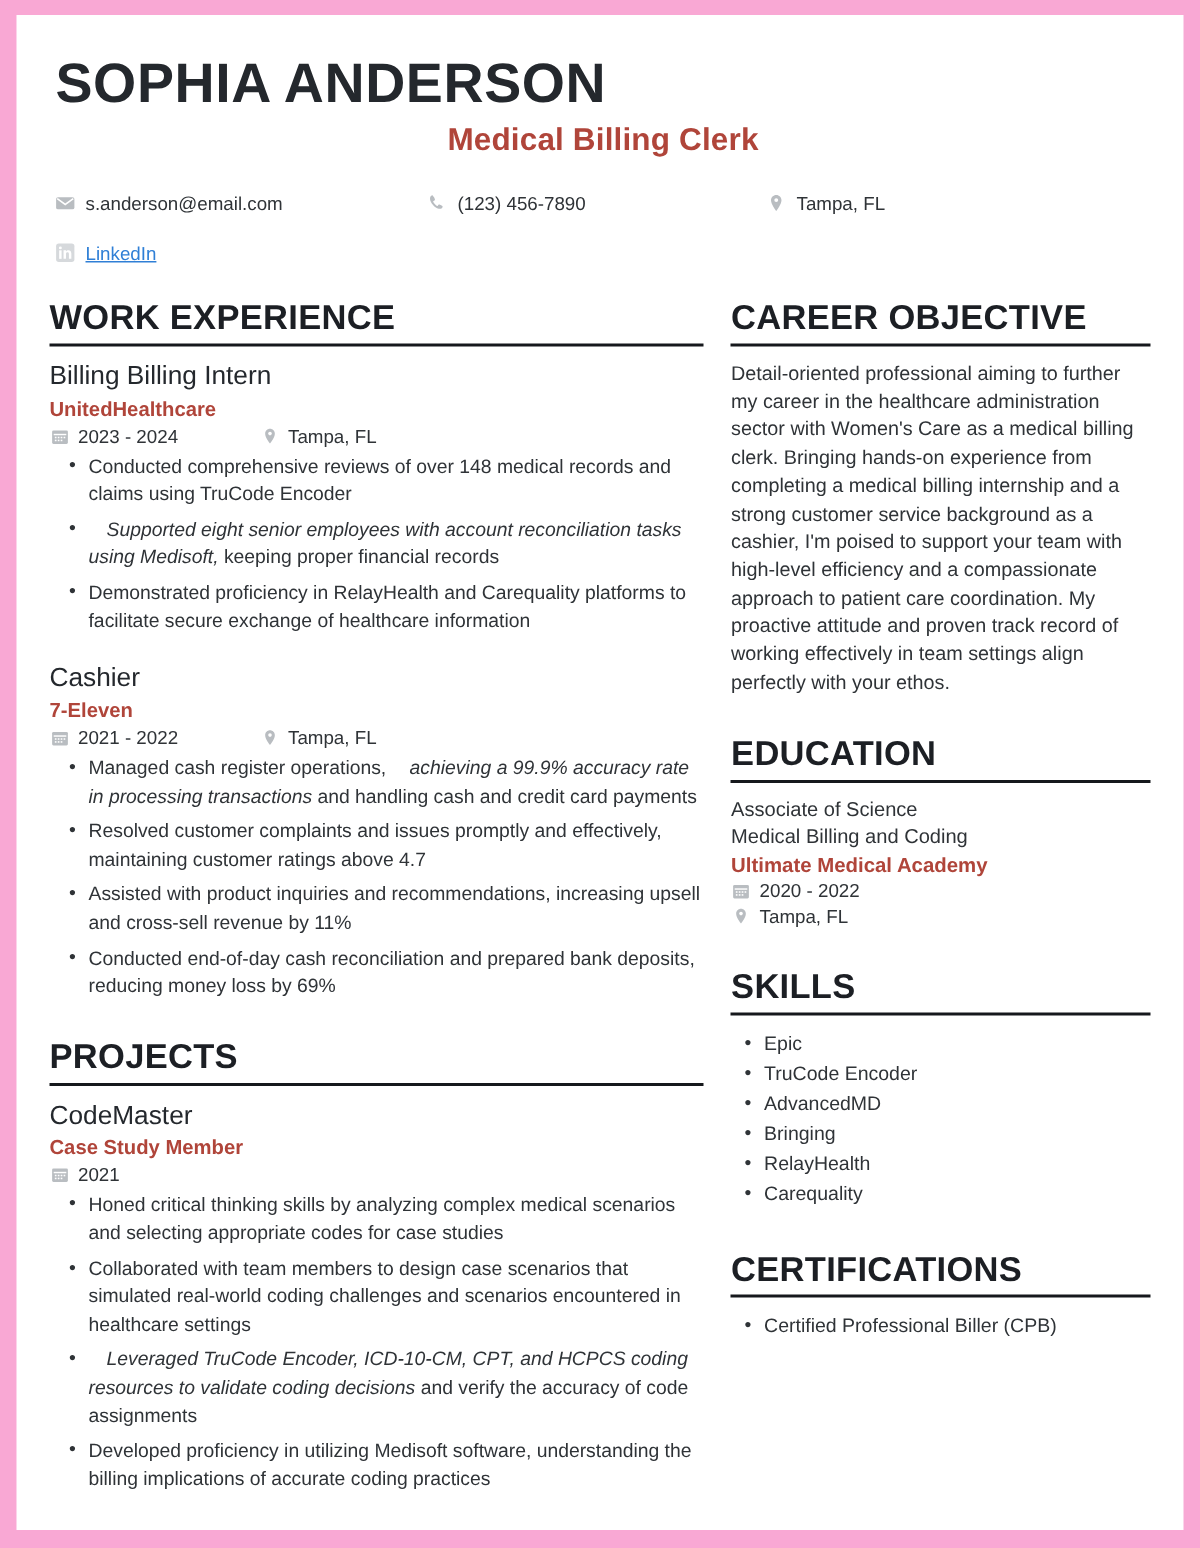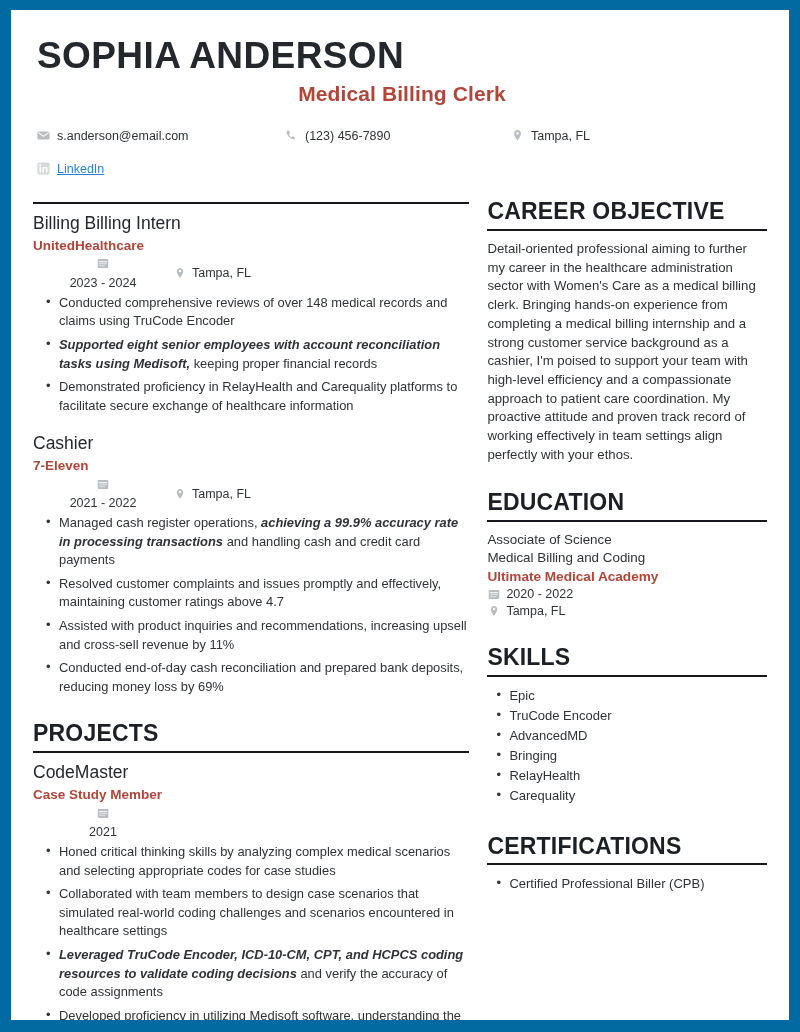--- a/index.html
+++ b/index.html
@@ -7,21 +7,21 @@
     margin: 0; padding: 0;
     background: #000;
   }
   body {
     width: 800px; height: 1032px;
     font-family: "Liberation Sans", sans-serif;
     -webkit-font-smoothing: antialiased;
   }
   .page-frame {
     width: 800px; height: 1032px;
-    background: #0369a1;
+    background: #f9a8d4;
     padding: 10px 11px 12px 11px;
   }
   .page {
     width: 778px; height: 1010px;
     background: #ffffff;
     padding: 22px 22px 0 22px;
     overflow: hidden;
     position: relative;
   }
 
@@ -115,21 +115,21 @@
     align-items: center;
     margin-top: 4px;
     font-size: 12.5px;
     color: #2f3337;
   }
   .meta-item {
     display: flex;
     align-items: center;
     gap: 6px;
   }
-  .meta-item.date { width: 140px; flex-direction: column; }
+  .meta-item.date { width: 140px; }
 
   ul.bullets {
     margin: 4px 0 0 0;
     padding-left: 26px;
     list-style: none;
   }
   ul.bullets li {
     position: relative;
     font-size: 12.9px;
     line-height: 1.44;
@@ -138,21 +138,21 @@
   }
   ul.bullets li:last-child { margin-bottom: 0; }
   ul.bullets li::before {
     content: "•";
     position: absolute;
     left: -13px;
     top: -1px;
     font-size: 13px;
     color: #2f3337;
   }
-  b.hl { font-weight: bold; font-style: italic; }
+  b.hl { font-weight: normal; font-style: italic; margin-left: 12px; }
 
   
   .objective-text {
     font-size: 13.2px;
     line-height: 1.42;
     color: #2f3337;
   }
   .edu-line {
     font-size: 13.4px;
     color: #2f3337;
@@ -240,20 +240,21 @@
         <a href="#">LinkedIn</a>
       </div>
     </div>
   </div>
 
   <div class="columns">
 
     <div class="col-left">
 
       <div class="section">
+        <div class="sec-title">WORK EXPERIENCE</div>
         <div class="sec-rule"></div>
         <div>
 
           <div class="entry">
             <div class="entry-title">Billing Billing Intern</div>
             <div class="entry-org">UnitedHealthcare</div>
             <div class="meta-row">
               <span class="meta-item date">
                 <span class="ico">
                   <svg width="12" height="12" viewBox="0 0 16 16">

